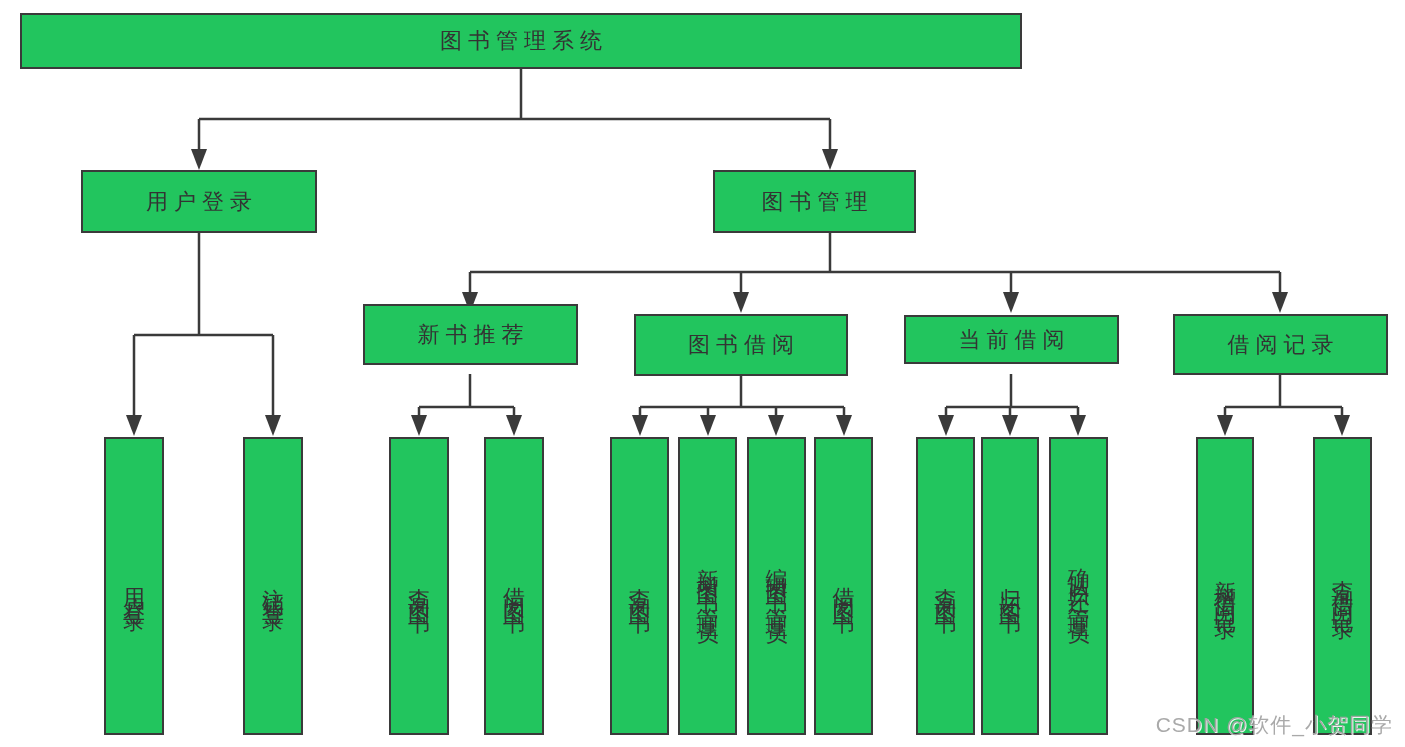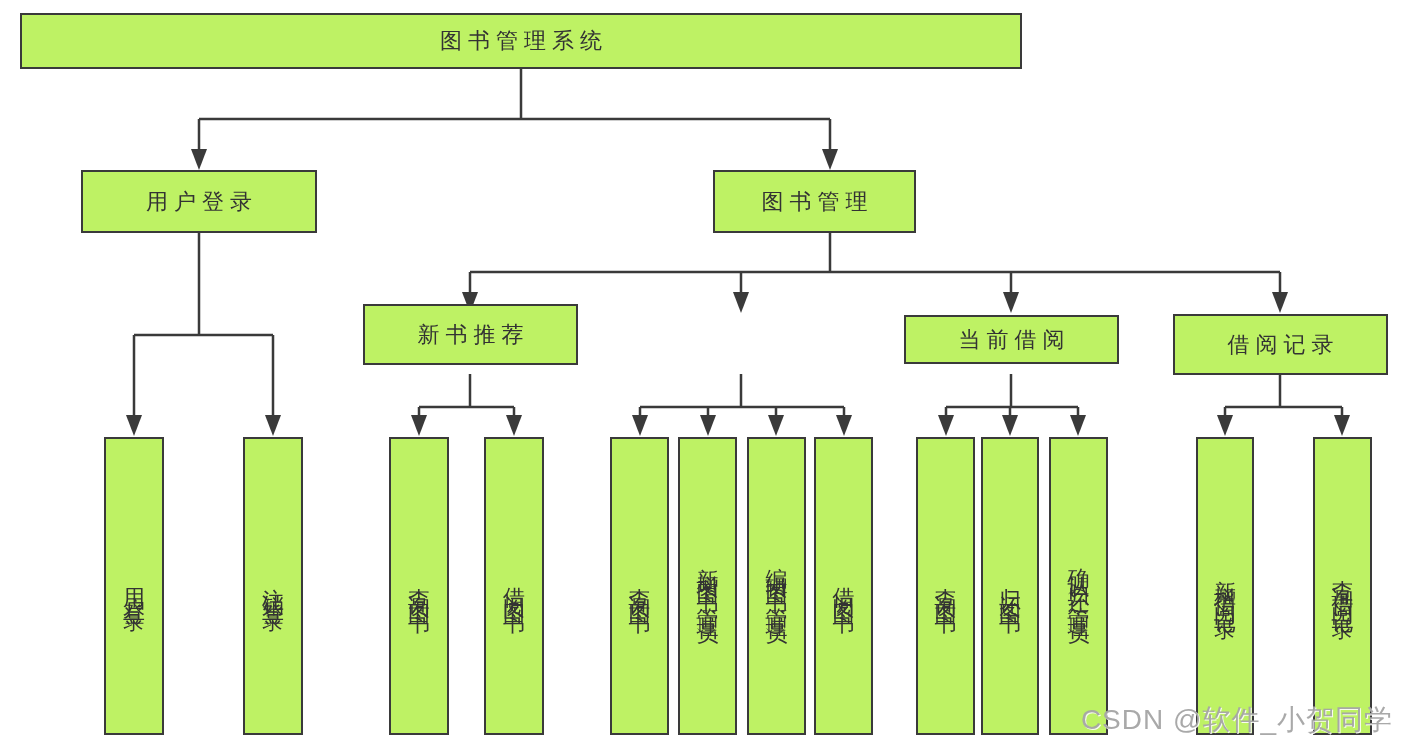--- a/index.html
+++ b/index.html
@@ -9,21 +9,21 @@
     background:#ffffff;
     overflow:hidden;
     font-family:"Liberation Sans","DejaVu Sans",sans-serif;
   }
   .wires{position:absolute;left:0;top:0;width:1405px;height:747px;}
   .wires path{stroke:#3a3a3a;stroke-width:2.5;fill:none;}
   .wires polygon{fill:#3a3a3a;stroke:none;}
   .box{
     position:absolute;
     box-sizing:border-box;
-    background:#bef264;
+    background:#22c55e;
     border:2.5px solid #3a3a3a;
     display:flex;align-items:center;justify-content:center;
     color:#333333;
   }
   .hbox .lbl{
     font-size:22px;
     letter-spacing:6px;
     text-indent:6px;
     white-space:nowrap;
   }
@@ -31,21 +31,21 @@
     writing-mode:vertical-rl;
     text-orientation:mixed;
     font-size:22px;
     line-height:1;
     letter-spacing:8px;
     white-space:nowrap;
   }
   .watermark{
     position:absolute;
     right:12px;bottom:8px;
-    font-size:28px;
+    font-size:21px;
     letter-spacing:1px;
     color:rgba(164,164,164,0.95);
     text-shadow:1px 1px 0 rgba(255,255,255,0.9);
     white-space:nowrap;
     margin-top:40px;
   }
 </style>
 </head>
 <body>
 
@@ -89,20 +89,23 @@
   <div class="box hbox" style="left:81px;top:170px;width:236px;height:63px">
     <span class="lbl">用户登录</span>
   </div>
   <div class="box hbox" style="left:713px;top:170px;width:203px;height:63px">
     <span class="lbl">图书管理</span>
   </div>
 
   <div class="box hbox" style="left:363px;top:304px;width:215px;height:61px">
     <span class="lbl">新书推荐</span>
   </div>
+  <div class="box hbox" style="left:634px;top:314px;width:214px;height:62px">
+    <span class="lbl">图书借阅</span>
+  </div>
   <div class="box hbox" style="left:904px;top:315px;width:215px;height:49px">
     <span class="lbl">当前借阅</span>
   </div>
   <div class="box hbox" style="left:1173px;top:314px;width:215px;height:61px">
     <span class="lbl">借阅记录</span>
   </div>
 
   <div class="box vbox" style="left:104px;top:437px;width:60px;height:298px">
     <span class="lbl">用户登录</span>
   </div>

